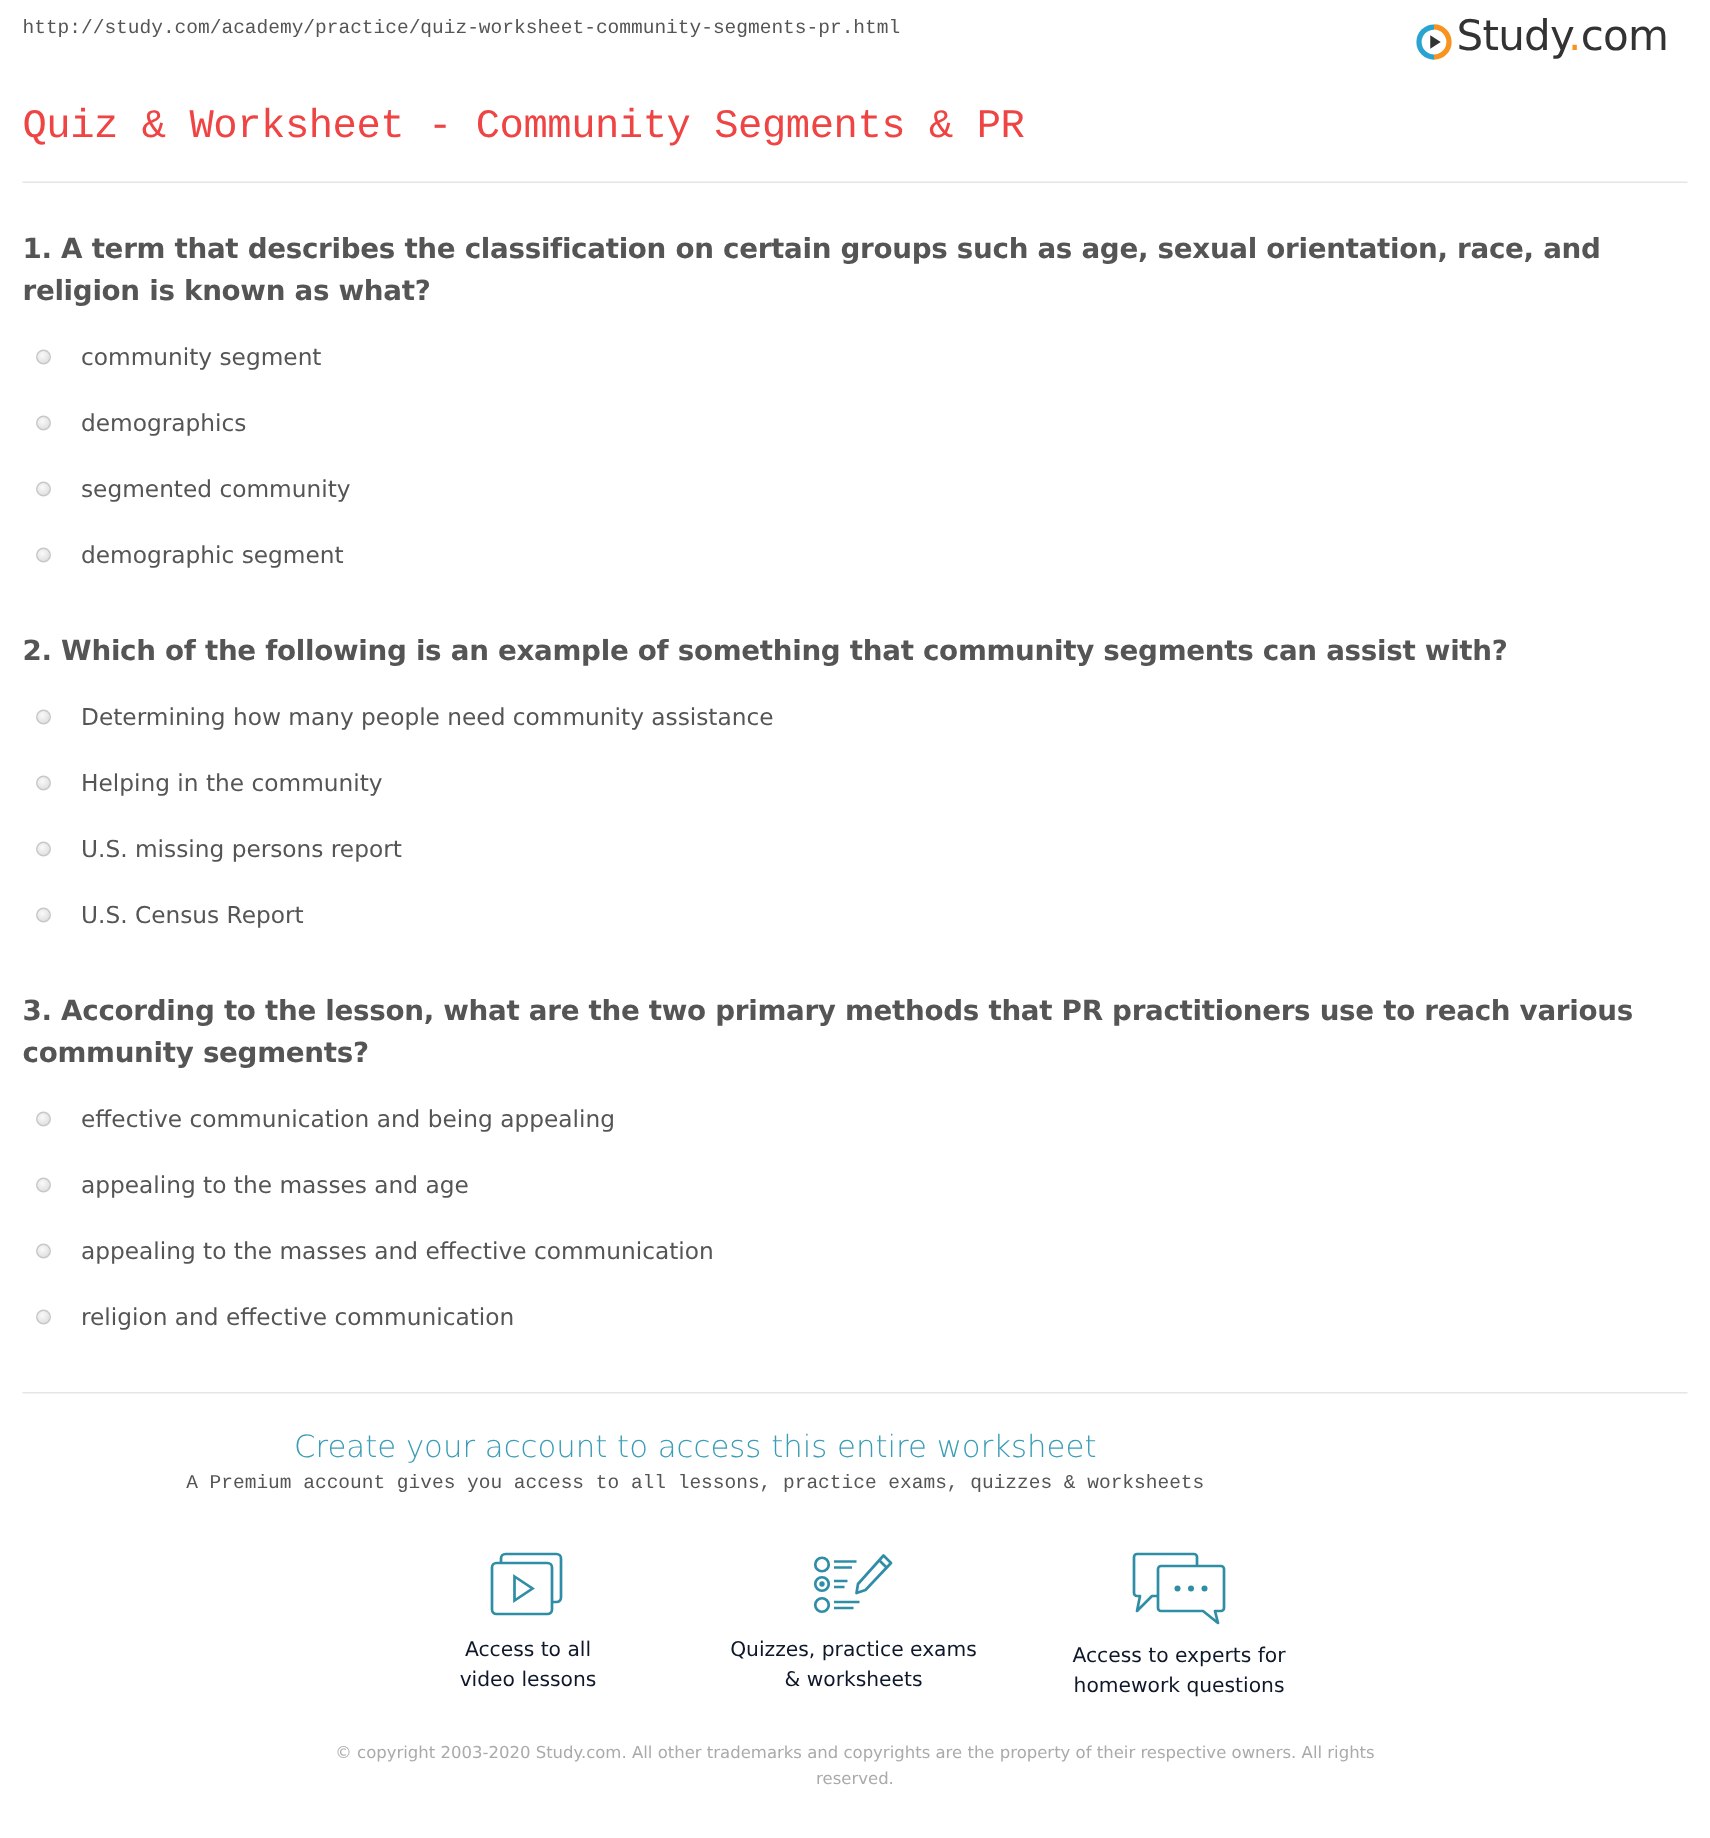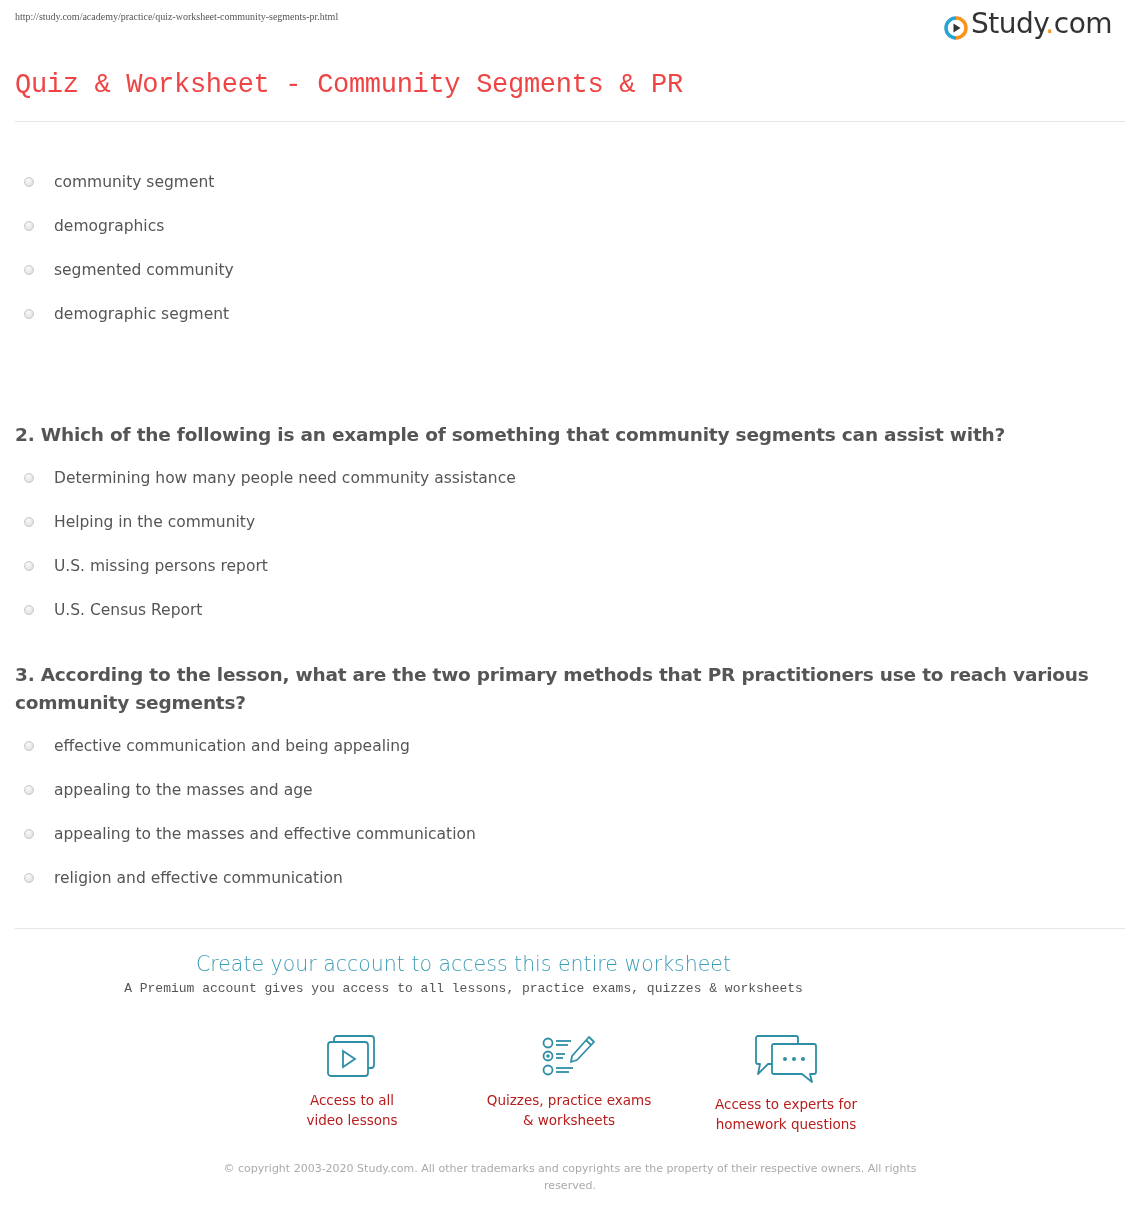--- a/index.html
+++ b/index.html
@@ -1,54 +1,55 @@
 <!DOCTYPE html>
 <html><head>
 <meta charset="utf-8">
 <style>
   html, body { margin: 0; padding: 0; background: #ffffff; }
   body { width: 1140px; height: 1225px; position: relative; font-family: "DejaVu Sans", "Liberation Sans", sans-serif; color: #555; overflow: hidden; }
-  .url { position: absolute; left: 15px; top: 11px; font-size: 10px; color: #555; font-family: Liberation Serif, serif; }
+  .url { position: absolute; left: 15px; top: 11px; font-size: 13px; color: #555; font-family: Liberation Mono, monospace; }
   .logo { position: absolute; left: 944px; top: 8px; height: 32px; display: flex; align-items: flex-end; }
   .logo svg { width: 24px; height: 24px; margin-right: 3px; }
   .logo-text { font-size: 28px; color: #333; font-family: "DejaVu Sans", sans-serif; letter-spacing: -0.5px; line-height: 32px; }
   .logo-dot { color: #f7931e; }
   h1 { position: absolute; left: 15px; top: 70px; margin: 0; font-size: 27px; font-weight: normal; color: #ef4444; font-family: Liberation Mono, monospace; letter-spacing: -0.3px; }
   .hr { position: absolute; left: 15px; right: 15px; height: 1px; background: #e5e5e5; }
   .question { position: absolute; left: 15px; width: 1105px; }
   .q-text { font-size: 18.5px; font-weight: bold; color: #555; line-height: 28px; margin: 0; font-family: "DejaVu Sans", sans-serif; letter-spacing: -0.2px; }
   .opts { list-style: none; margin: 0; padding: 0; }
   .opt { display: flex; align-items: center; height: 44px; font-size: 15.5px; color: #555; font-family: "DejaVu Sans", sans-serif; }
   .radio { width: 10px; height: 10px; border-radius: 50%; border: 1px solid #c8c8c8; background: radial-gradient(circle at 40% 35%, #fafafa, #d8d8d8); margin-left: 9px; margin-right: 20px; box-sizing: border-box; flex: none; }
   .cta { position: absolute; left: 0; width: 927px; text-align: center; }
   .cta-title { font-size: 20.5px; color: #3a9cb6; font-weight: 300; font-family: "DejaVu Sans", sans-serif; margin: 0; }
   .cta-sub { font-size: 13px; color: #555; margin-top: 5px; font-family: Liberation Mono, monospace; }
   .feature { position: absolute; width: 220px; text-align: center; }
   .feature svg { display: block; margin: 0 auto; }
-  .feature-label { font-size: 13.5px; color: #b91c1c; line-height: 20px; margin-top: 10px; font-family: "DejaVu Sans", sans-serif; }
+  .feature-label { font-size: 13.5px; color: #0f172a; line-height: 20px; margin-top: 10px; font-family: "DejaVu Sans", sans-serif; }
   .footer { position: absolute; left: 210px; width: 720px; top: 1160px; text-align: center; font-size: 11px; color: #aaa; line-height: 17px; font-family: "DejaVu Sans", sans-serif; }
 </style>
 </head>
 <body>
 
 <div class="url">http://study.com/academy/practice/quiz-worksheet-community-segments-pr.html</div>
 
 <div class="logo">
   <svg viewBox="0 0 24 24">
     <path d="M12 2 A10 10 0 0 0 12 22" fill="none" stroke="#29a3cf" stroke-width="3.5"></path>
     <path d="M12 22 A10 10 0 0 0 12 2" fill="none" stroke="#f7931e" stroke-width="3.5"></path>
     <path d="M9.5 7.5 L16.5 12 L9.5 16.5 Z" fill="#333"></path>
   </svg>
   <span class="logo-text"><span>Study</span><span class="logo-dot">.</span><span>com</span></span>
 </div>
 
 <h1>Quiz &amp; Worksheet - Community Segments &amp; PR</h1>
 <div class="hr" style="top:121px"></div>
 
 <div class="question" style="top:153px">
+  <p class="q-text">1. A term that describes the classification on certain groups such as age, sexual orientation, race, and religion is known as what?</p>
   <ul class="opts" style="margin-top:7px">
     <li class="opt">
         <span class="radio"></span>
         <span>community segment</span>
       </li>
     <li class="opt">
         <span class="radio"></span>
         <span>demographics</span>
       </li>
     <li class="opt">

